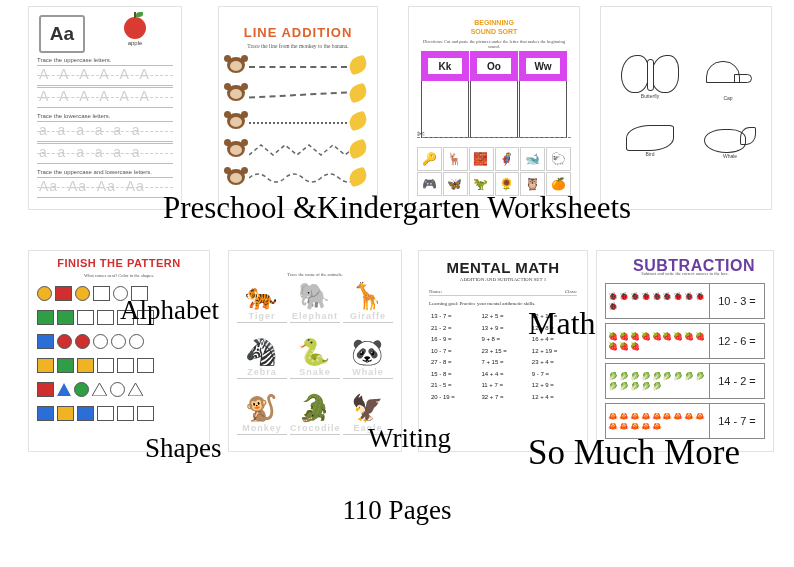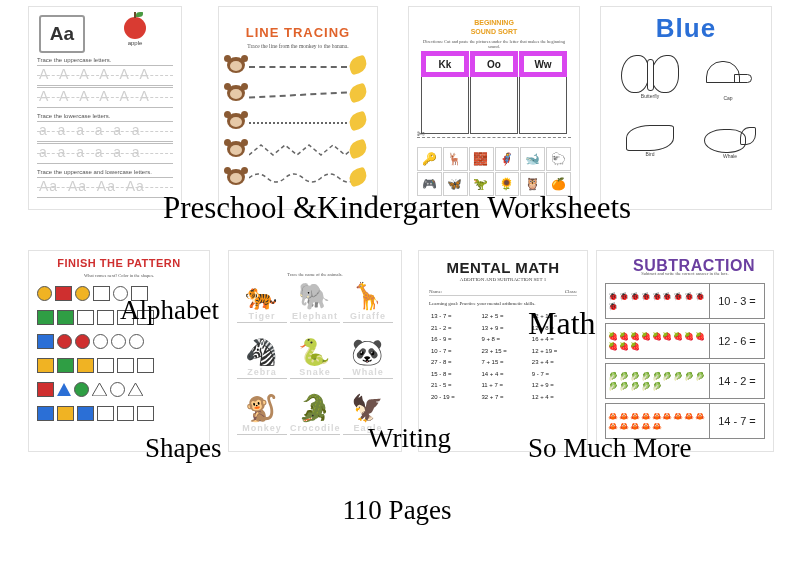--- a/index.html
+++ b/index.html
@@ -48,21 +48,21 @@
   .m-head:before{left:-3px;} .m-head:after{right:-3px;}
   .m-face{position:absolute;left:3px;top:4px;width:12px;height:10px;border-radius:50%;background:#e6c9a8;}
   .b-shape{width:18px;height:16px;background:#f3c53b;border-radius:60% 20% 60% 20%;transform:rotate(-20deg);}
   .lt-line{position:absolute;left:22px;right:22px;top:11px;height:0;}
 
   
   #sheet-sound{left:408px;top:6px;width:170px;height:202px;}
   #sheet-sound .hdr{position:absolute;top:12px;left:0;right:0;font-size:7px;color:#e8a020;line-height:1.25;}
   #sheet-sound .dir{position:absolute;top:32px;left:8px;right:8px;font-size:4.5px;color:#555;text-align:center;}
   .sortcol{position:absolute;top:44px;width:48px;}
-  .sortcol .lh{height:16px;border:5px solid #d946ef;display:flex;align-items:center;justify-content:center;
+  .sortcol .lh{height:16px;border:7px solid #d946ef;display:flex;align-items:center;justify-content:center;
                font-family:"Liberation Sans",sans-serif;font-weight:bold;font-size:10px;color:#222;}
   .sortcol .bd{height:56px;border:1px solid #555;border-top:none;}
   .cutline{position:absolute;left:8px;right:8px;top:130px;border-top:1px dashed #888;}
   .scissor{position:absolute;left:8px;top:122px;font-size:9px;color:#444;}
   .pic-grid{position:absolute;left:8px;right:8px;top:140px;display:grid;grid-template-columns:repeat(6,1fr);
             grid-auto-rows:24px;gap:1px;}
   .pic{border:1px solid #cfcfcf;display:flex;align-items:center;justify-content:center;font-size:12px;background:#fff;}
 
   
   #sheet-blue{left:600px;top:6px;width:170px;height:202px;}
@@ -121,21 +121,21 @@
   .srow .eq{width:54px;border-left:1px solid #8a8a8a;display:flex;align-items:center;justify-content:center;
             font-family:"Liberation Sans",sans-serif;font-size:11px;color:#222;}
 
   
   .ov{position:absolute;font-family:"Liberation Serif",serif;color:#000;font-weight:normal;white-space:nowrap;}
   #ov-main{left:50%;transform:translateX(-50%);top:190px;font-size:31px;}
   #ov-alphabet{left:120px;top:275px;font-size:27px;margin-top:20px;}
   #ov-math{left:528px;top:305px;font-size:32px;}
   #ov-shapes{left:145px;top:433px;font-size:27px;}
   #ov-writing{left:368px;top:423px;font-size:27px;}
-  #ov-more{left:528px;top:433px;font-size:27px;}
+  #ov-more{left:528px;top:433px;font-size:35px;}
   #ov-pages{left:50%;transform:translateX(-50%);top:495px;font-size:27px;}
 </style>
 </head>
 <body>
 
 <div class="page">
 
   <div class="ws" id="sheet-alphabet">
     <div class="aa-box">Aa</div>
     <div class="apple">
@@ -174,21 +174,21 @@
     <div class="sec-lab" style="top:162px">Trace the uppercase and lowercase letters.</div>
     <div class="trace-row" style="top:170px">
       <div class="glyphs">Aa&nbsp;&nbsp;Aa&nbsp;&nbsp;Aa&nbsp;&nbsp;Aa</div>
       <div class="ln rule-solid" style="top:0"></div>
       <div class="ln rule-dash" style="top:10px"></div>
       <div class="ln rule-solid" style="top:20px"></div>
     </div>
   </div>
 
   <div class="ws" id="sheet-linetracing">
-    <div class="ttl hdr">LINE TRACING</div>
+    <div class="ttl hdr">LINE ADDITION</div>
     <div class="sub">Trace the line from the monkey to the banana.</div>
 
     <div class="lt-row" style="top:48px">
       <div class="monkey">
           <div class="m-head">
             <div class="m-face"></div>
           </div>
         </div>
       <div class="lt-line" style="border-top:2px dashed #666;"></div>
       <div class="banana">
@@ -278,21 +278,20 @@
       <div class="pic">🎮</div>
       <div class="pic">🦋</div>
       <div class="pic">🦖</div>
       <div class="pic">🌻</div>
       <div class="pic">🦉</div>
       <div class="pic">🍊</div>
     </div>
   </div>
 
   <div class="ws" id="sheet-blue">
-    <div class="ttl hdr">Blue</div>
 
     <div class="bl-item" style="left:14px;top:48px;width:70px">
       <div class="butterfly">
         <div class="w l"></div>
           <div class="w r"></div>
           <div class="b"></div>
       </div>
       <div>Butterfly</div>
     </div>
 

